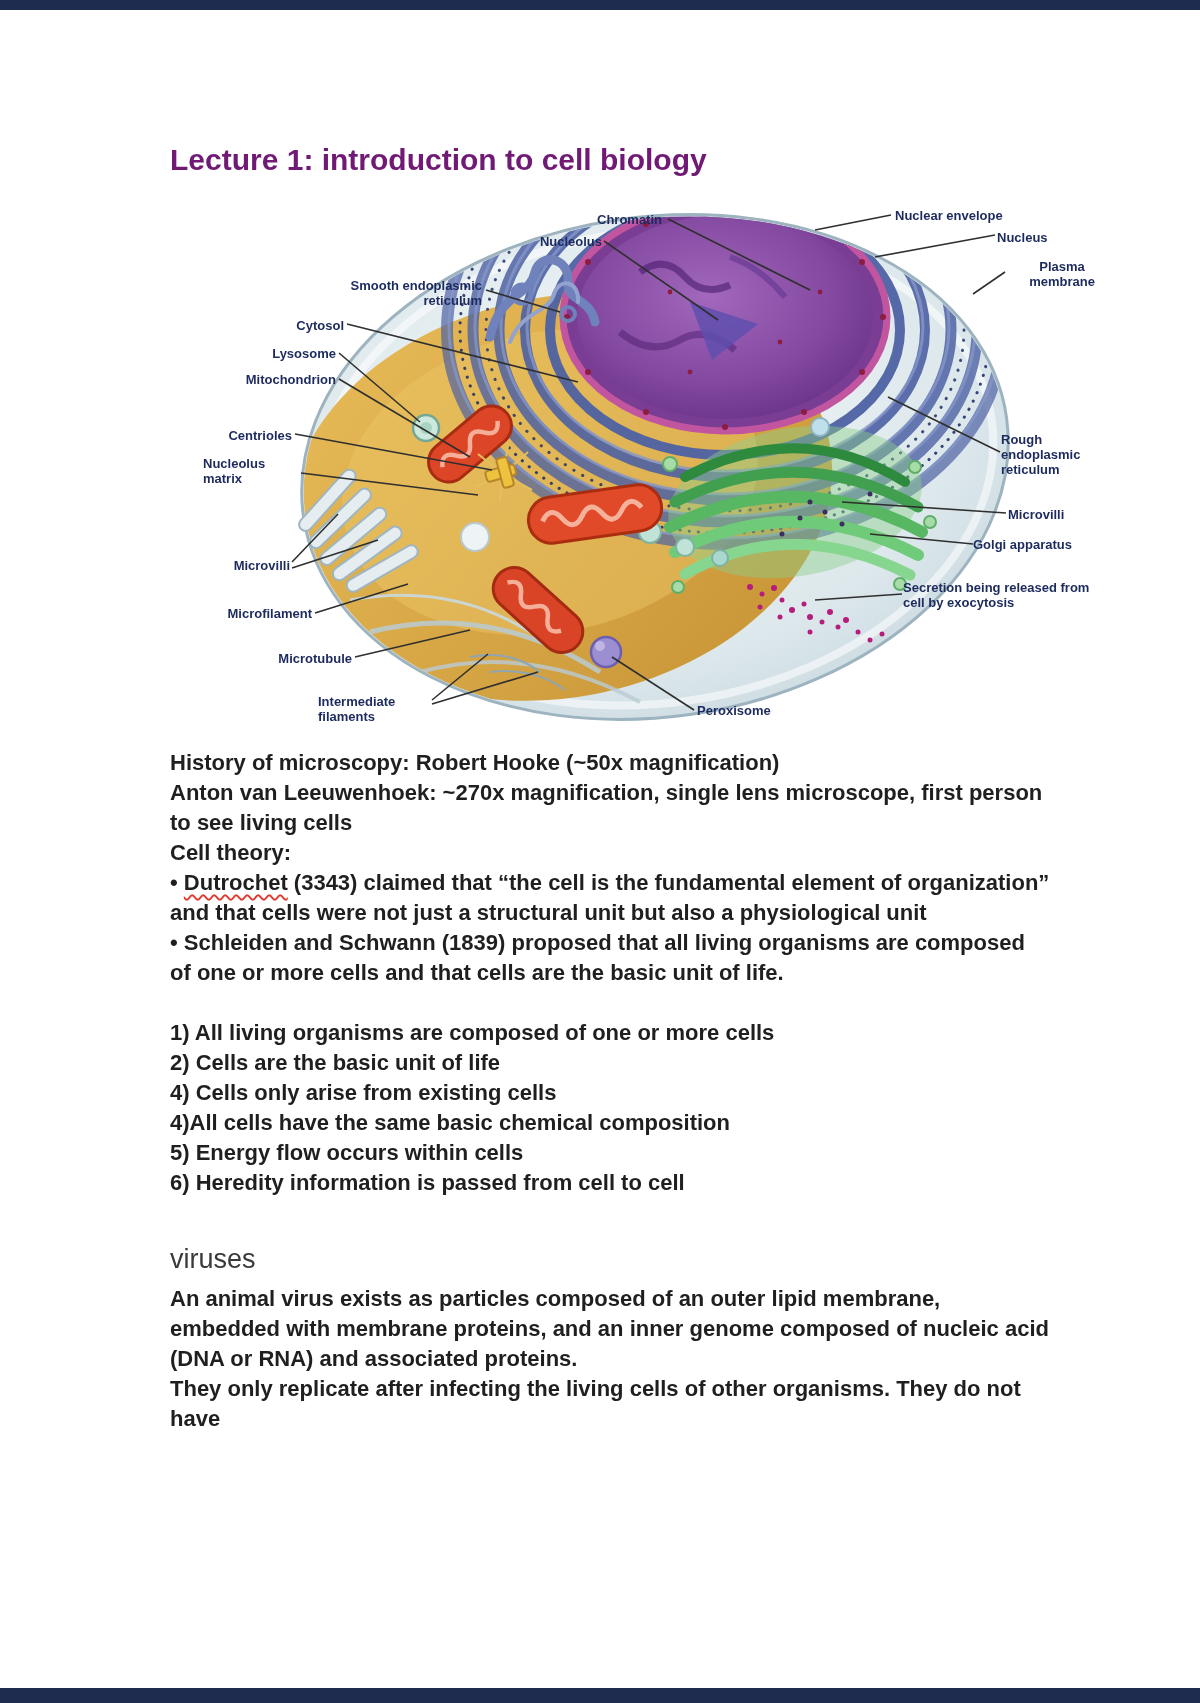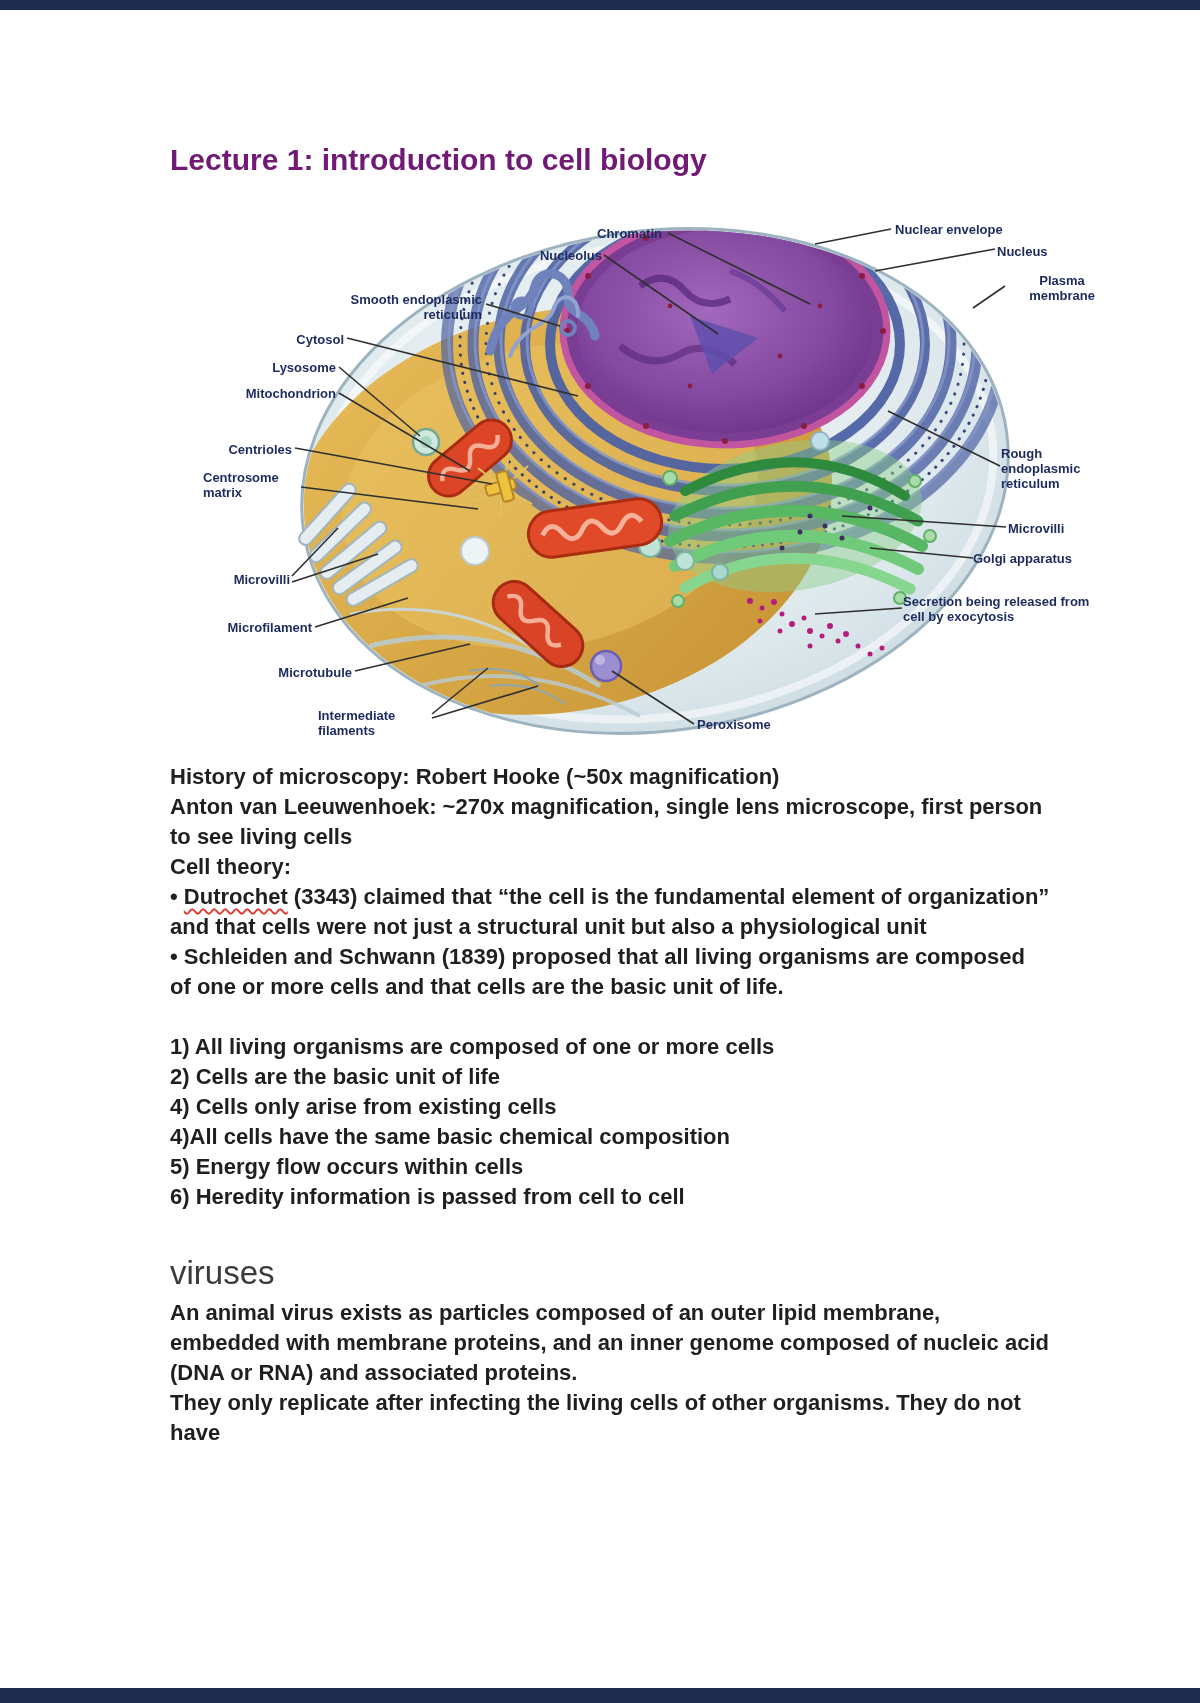--- a/index.html
+++ b/index.html
@@ -16,21 +16,21 @@
     overflow:hidden;
   }
   .content{ padding-left:170px; }
   h1.doc-title{
     margin:136px 0 0 0;
     font-size:30px;line-height:28px;
     font-weight:bold;color:#701a75;
   }
   .diagram{
     position:relative;
-    margin-top:42px;
+    margin-top:28px;
     width:940px;height:540px;
   }
   .diagram svg{position:absolute;left:0;top:0;}
   .dlabel{
     position:absolute;
     font-size:13px;font-weight:bold;
     color:#1c2a5e;line-height:15px;
     white-space:nowrap;
   }
   .dlabel.wrap{white-space:normal;}
@@ -44,21 +44,21 @@
   .misspell{
     text-decoration-line:underline;
     text-decoration-style:wavy;
     text-decoration-color:#e0382e;
     text-decoration-thickness:2px;
     text-underline-offset:4px;
   }
   .principles{margin-top:30px;}
   h2.viruses-heading{
     margin:44px 0 0 0;
-    font-size:33px;line-height:34px;
+    font-size:27px;line-height:34px;
     font-weight:normal;color:#3a3a3a;
   }
   .viruses-para1{margin-top:8px !important;}
 </style>
 </head>
 <body>
 
 <div class="page">
   <div class="content">
 
@@ -288,21 +288,21 @@
       <div class="dlabel ralign" style="right:448px;top:10px;">Chromatin</div>
       <div class="dlabel ralign" style="right:508px;top:32px;">Nucleolus</div>
       <div class="dlabel" style="left:725px;top:6px;">Nuclear envelope</div>
       <div class="dlabel" style="left:827px;top:28px;">Nucleus</div>
       <div class="dlabel wrap ralign" style="right:2px;top:57px;width:92px;text-align:center;">Plasma membrane</div>
       <div class="dlabel wrap ralign" style="right:628px;top:76px;width:175px;">Smooth endoplasmic reticulum</div>
       <div class="dlabel ralign" style="right:766px;top:116px;">Cytosol</div>
       <div class="dlabel ralign" style="right:774px;top:144px;">Lysosome</div>
       <div class="dlabel ralign" style="right:774px;top:170px;">Mitochondrion</div>
       <div class="dlabel ralign" style="right:818px;top:226px;">Centrioles</div>
-      <div class="dlabel wrap" style="left:33px;top:254px;width:100px;">Centrosome matrix</div>
+      <div class="dlabel wrap" style="left:33px;top:254px;width:100px;">Nucleolus matrix</div>
       <div class="dlabel ralign" style="right:820px;top:356px;">Microvilli</div>
       <div class="dlabel ralign" style="right:798px;top:404px;">Microfilament</div>
       <div class="dlabel ralign" style="right:758px;top:449px;">Microtubule</div>
       <div class="dlabel wrap" style="left:148px;top:492px;width:110px;">Intermediate filaments</div>
       <div class="dlabel wrap" style="left:831px;top:230px;width:105px;">Rough endoplasmic reticulum</div>
       <div class="dlabel" style="left:838px;top:305px;">Microvilli</div>
       <div class="dlabel" style="left:803px;top:335px;">Golgi apparatus</div>
       <div class="dlabel wrap" style="left:733px;top:378px;width:205px;">Secretion being released from cell by exocytosis</div>
       <div class="dlabel" style="left:527px;top:501px;">Peroxisome</div>
     </div>

